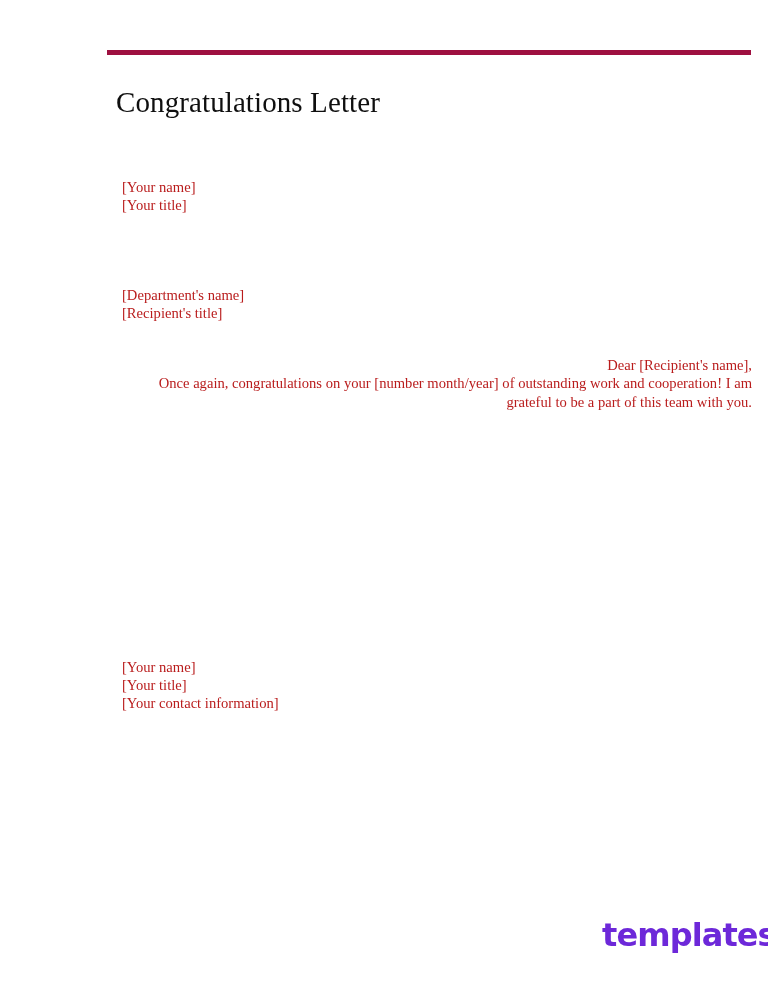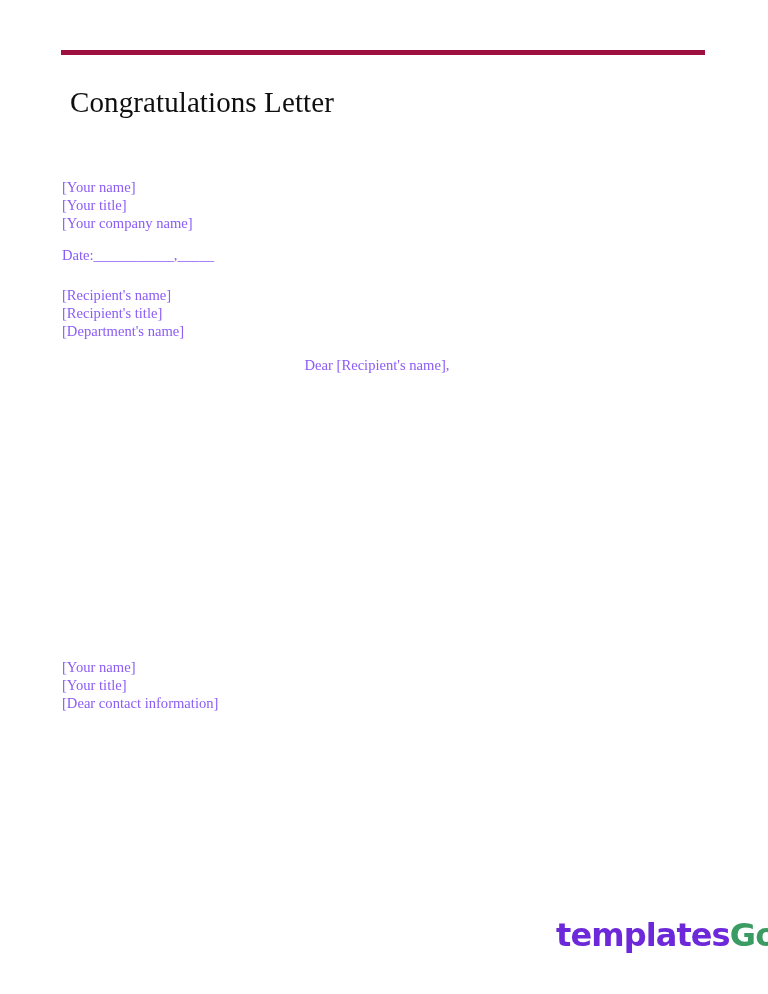--- a/index.html
+++ b/index.html
@@ -15,20 +15,21 @@
     overflow: hidden;
     font-family: "Liberation Serif", "DejaVu Serif", serif;
     color: #1a1a1a;
     -webkit-font-smoothing: antialiased;
   }
 
   .page {
     position: absolute;
     inset: 0;
     background: #ffffff;
+    margin-left: 46px;
   }
 
   
   .accent-rule {
     position: absolute;
     left: 61px;
     top: 50px;
     width: 644px;
     height: 5px;
     background: #9e1040;
@@ -44,33 +45,33 @@
     letter-spacing: 0.1px;
     line-height: 1.15;
     color: #0f0f0f;
     margin: 0;
     white-space: nowrap;
   }
 
   
   .block {
     position: absolute;
-    left: 62px;
+    left: 76px;
     font-size: 14.6px;
     line-height: 18.2px;
-    color: #8b5cf6;
+    color: #b91c1c;
   }
   .block .line {
     white-space: pre-wrap;
   }
 
   #sender-block   { top: 178px; width: 420px; }
   #date-block     { top: 246px; width: 420px; }
   #recipient-block{ top: 286px; width: 420px; }
-  #body-block     { top: 356px; width: 630px; text-align: center; }
+  #body-block     { top: 356px; width: 630px; text-align: right; }
   #signature-block{ top: 658px; width: 420px; }
 
   #body-block .para {
     margin: 0;
     font-size: 14.6px;
     line-height: 18.25px;
   }
 
   
   .logo {
@@ -93,38 +94,34 @@
 
 <div class="page">
 
   <div class="accent-rule"></div>
 
   <h1 class="doc-title">Congratulations Letter</h1>
 
   <div class="block" id="sender-block">
     <div class="line">[Your name]</div>
     <div class="line">[Your title]</div>
-    <div class="line">[Your company name]</div>
   </div>
 
-  <div class="block" id="date-block">
-    <div class="line">Date:___________,_____</div>
-  </div>
 
   <div class="block" id="recipient-block">
-    <div class="line">[Recipient's name]</div>
+    <div class="line">[Department's name]</div>
     <div class="line">[Recipient's title]</div>
-    <div class="line">[Department's name]</div>
   </div>
 
   <div class="block" id="body-block">
     <p class="para">Dear [Recipient's name],</p>
+    <p class="para">Once again, congratulations on your [number month/year] of outstanding work and cooperation! I am grateful to be a part of this team with you.</p>
   </div>
 
   <div class="block" id="signature-block">
     <div class="line">[Your name]</div>
     <div class="line">[Your title]</div>
-    <div class="line">[Dear contact information]</div>
+    <div class="line">[Your contact information]</div>
   </div>
 
   <div class="logo"><span class="logo-primary">templates</span><span class="logo-accent">Go</span></div>
 
 </div>
 
 </body></html>

